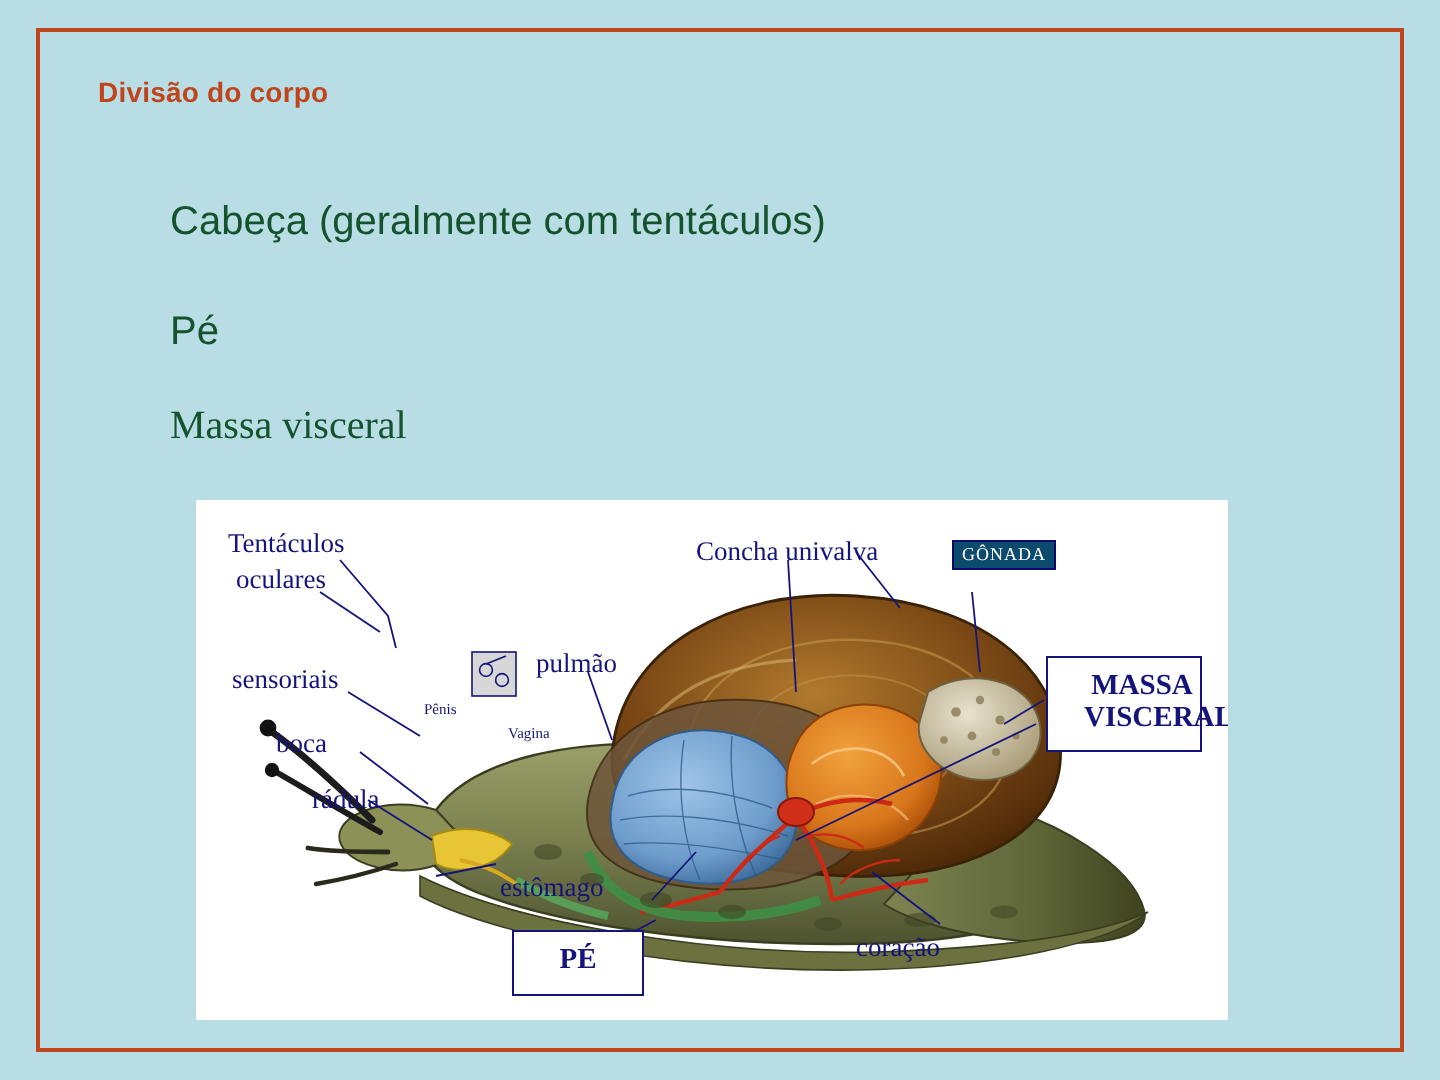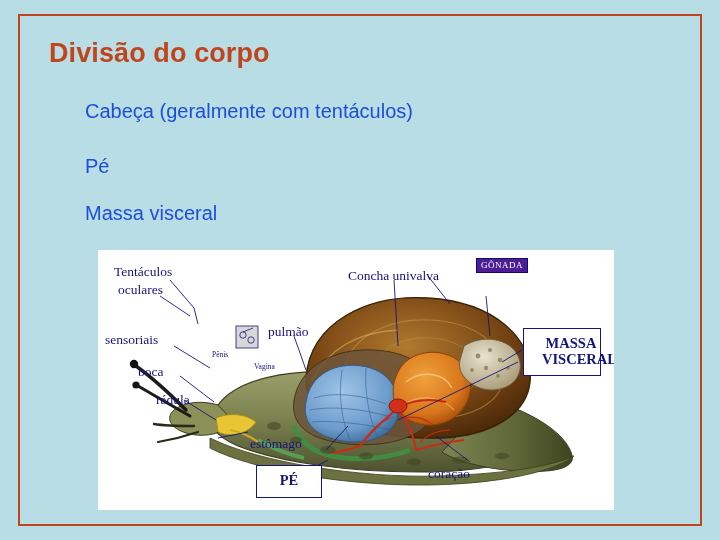--- a/index.html
+++ b/index.html
@@ -29,36 +29,36 @@
     width: 684px;
     height: 512px;
     border: 2px solid #c0451d;
     box-sizing: border-box;
     pointer-events: none;
   }
   #title {
     position: absolute;
     left: 49px;
     top: 38px;
-    font-size: 27px;
+    font-size: 14px;
     font-weight: bold;
     color: #c0451d;
     letter-spacing: 0.1px;
     white-space: nowrap;
   }
   .bullet {
     position: absolute;
     left: 85px;
     font-size: 20px;
-    color: #1d4ed8;
+    color: #14532d;
     white-space: nowrap;
   }
   #bullet-0 { top: 100px; }
   #bullet-1 { top: 155px; }
-  #bullet-2 { top: 202px; }
+  #bullet-2 { top: 202px; font-family: Liberation Serif, serif; }
 
   
   #figure {
     position: absolute;
     left: 98px;
     top: 250px;
     width: 516px;
     height: 260px;
     background: #ffffff;
     overflow: hidden;
@@ -78,28 +78,29 @@
     background: #ffffff;
     color: #14147a;
     font-family: "Liberation Serif", serif;
     font-weight: bold;
     text-align: center;
     box-sizing: border-box;
     line-height: 1.12;
   }
   #lbl-gonada {
     position: absolute;
-    background: #4c1d95;
+    background: #0c4a6e;
     color: #ffffff;
     font-family: "Liberation Serif", serif;
     font-size: 9px;
     letter-spacing: 0.5px;
     padding: 1px 4px 2px 4px;
     border: 1px solid #0b0b6e;
     box-sizing: border-box;
+    margin-top: 12px;
   }
   #box-massa {
     left: 425px;
     top: 78px;
     width: 78px;
     height: 48px;
     font-size: 14.5px;
     padding-top: 6px;
     padding-left: 18px;
   }
@@ -278,21 +279,21 @@
         <path d="M372 212 L338 186"></path>
         <path d="M424 100 L404 112"></path>
         <path d="M420 112 L300 170"></path>
         <path d="M120 188 L150 182"></path>
         <path d="M196 228 L230 210"></path>
       </g>
     </svg>
 
     <div class="fig-label" style="left:16px; top:14px;">Tentáculos</div>
     <div class="fig-label" style="left:20px; top:32px;">oculares</div>
-    <div class="fig-label" style="left:7px; top:82px;text-align:right;">sensoriais</div>
+    <div class="fig-label" style="left:18px; top:82px;text-align:right;">sensoriais</div>
     <div class="fig-label" style="left:40px; top:114px;">boca</div>
     <div class="fig-label" style="left:58px; top:142px;">rádula</div>
     <div class="fig-label" style="left:170px; top:74px;">pulmão</div>
     <div class="fig-label" style="left:250px; top:18px;">Concha univalva</div>
     <div class="fig-label" style="left:152px; top:186px;">estômago</div>
     <div class="fig-label" style="left:330px; top:196px;margin-top:20px;">coração</div>
     <div class="fig-label" style="left:114px; top:100px; font-size:7.5px;">Pênis</div>
     <div class="fig-label" style="left:156px; top:112px; font-size:7.5px;">Vagina</div>
 
     <div id="lbl-gonada" style="left:378px; top:8px;">GÔNADA</div>

